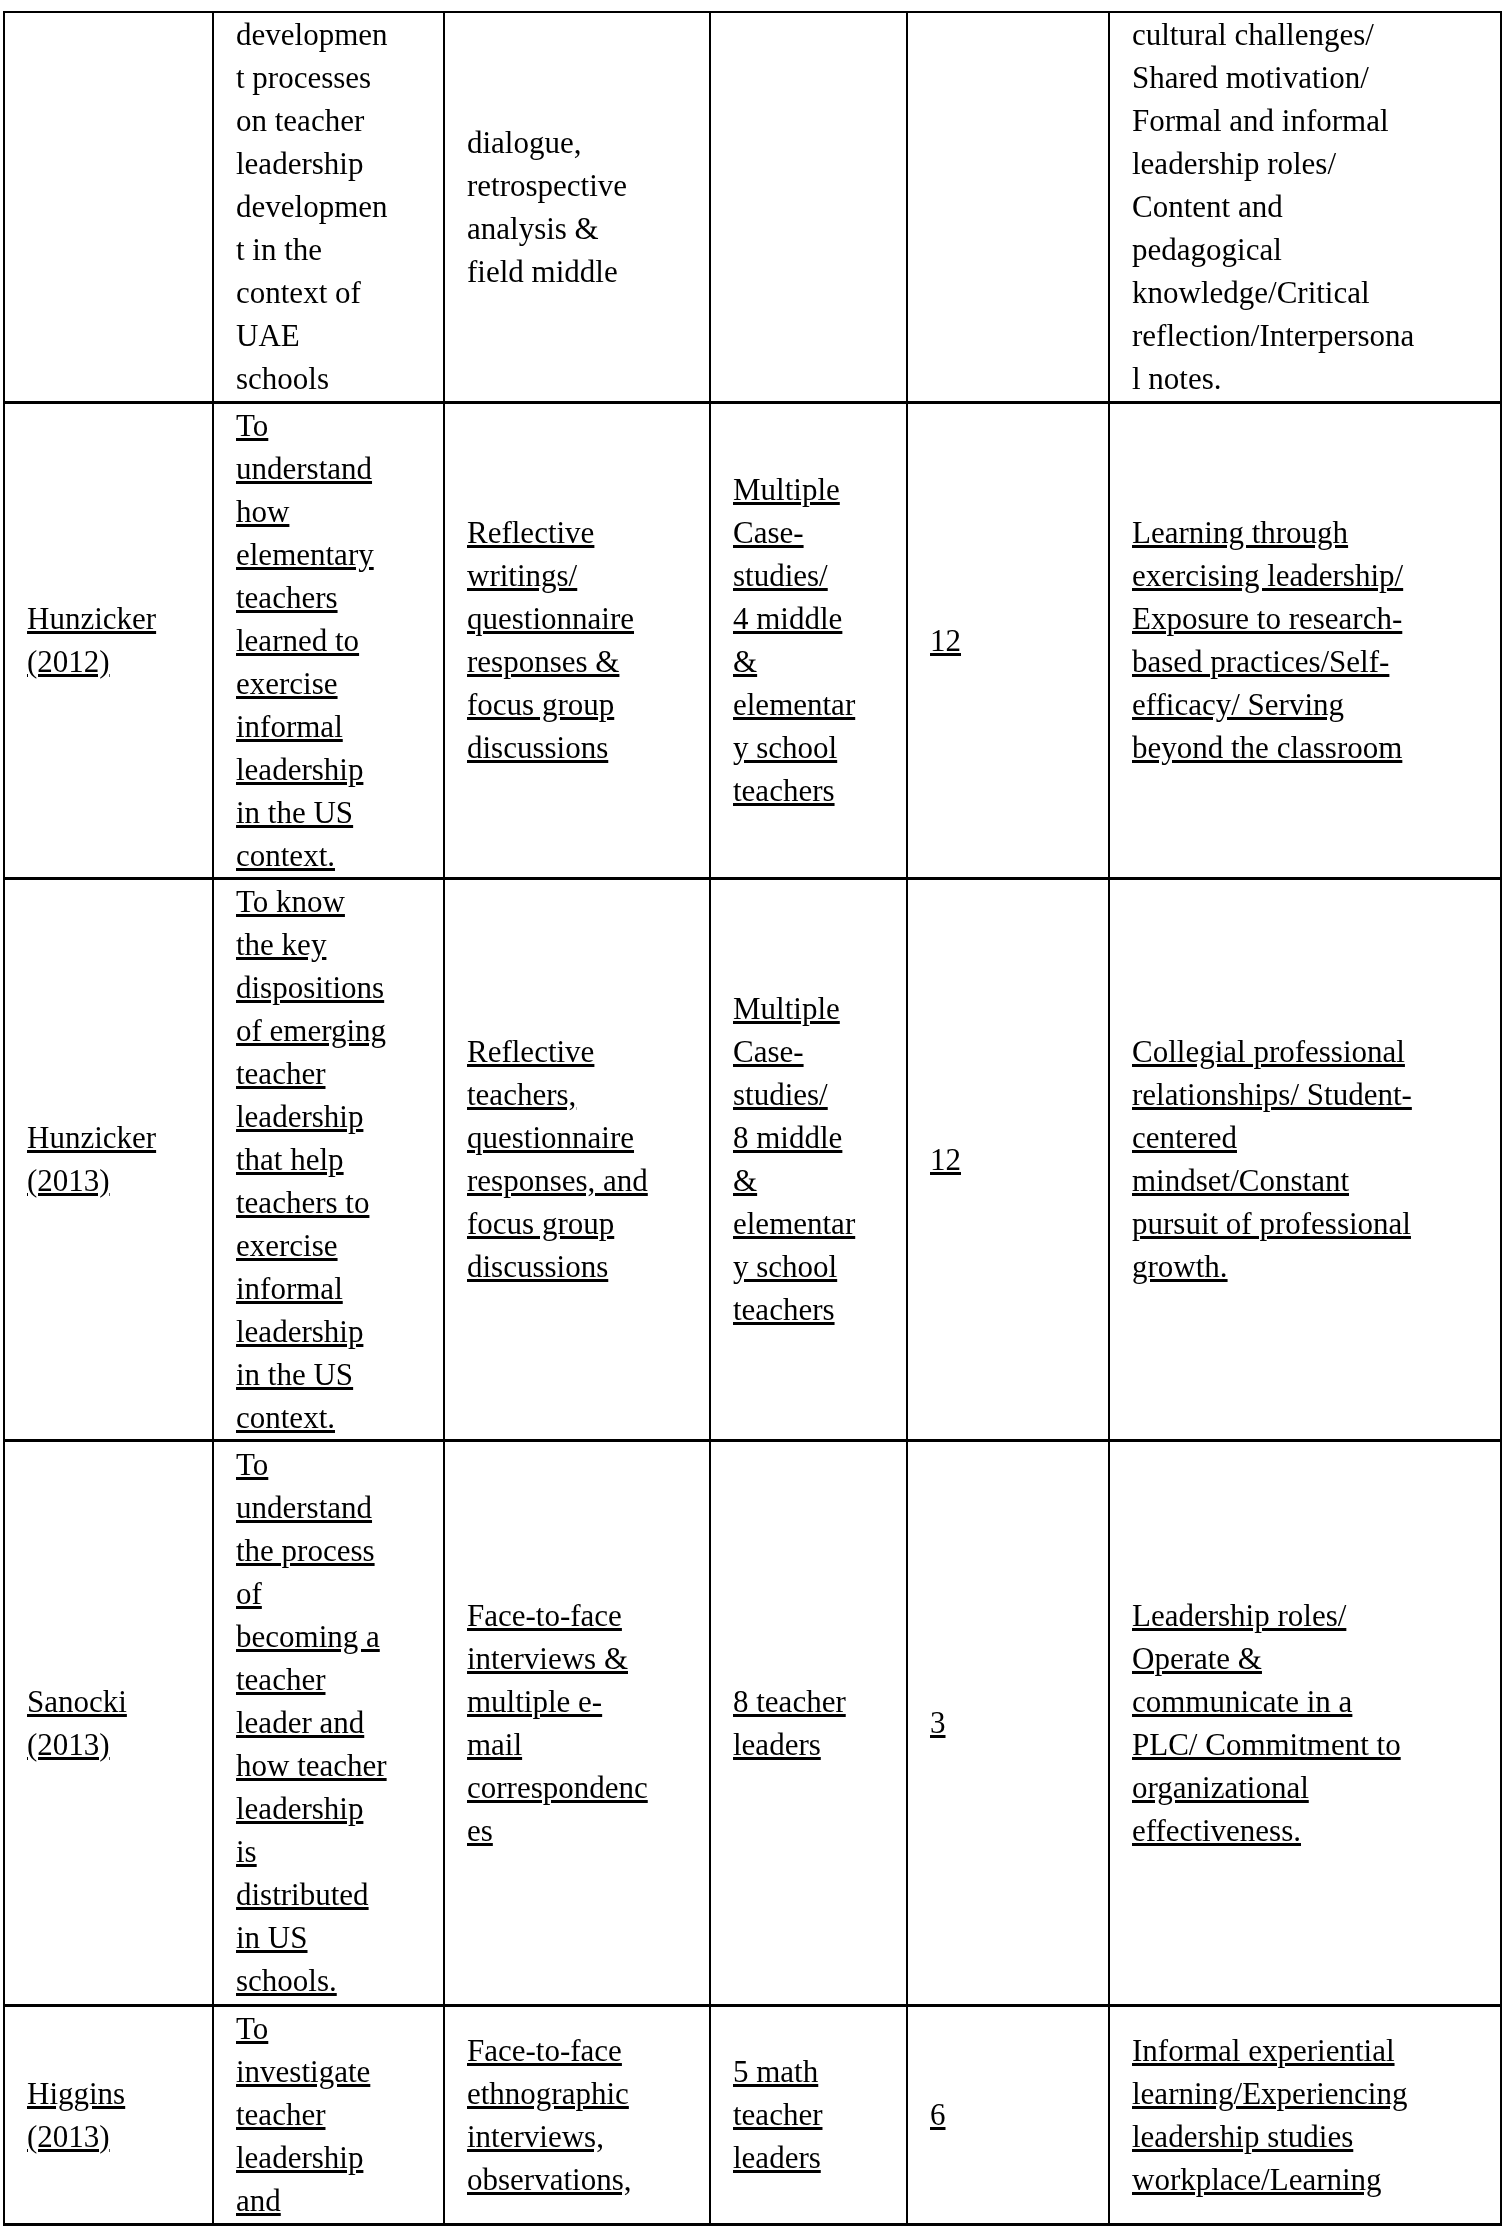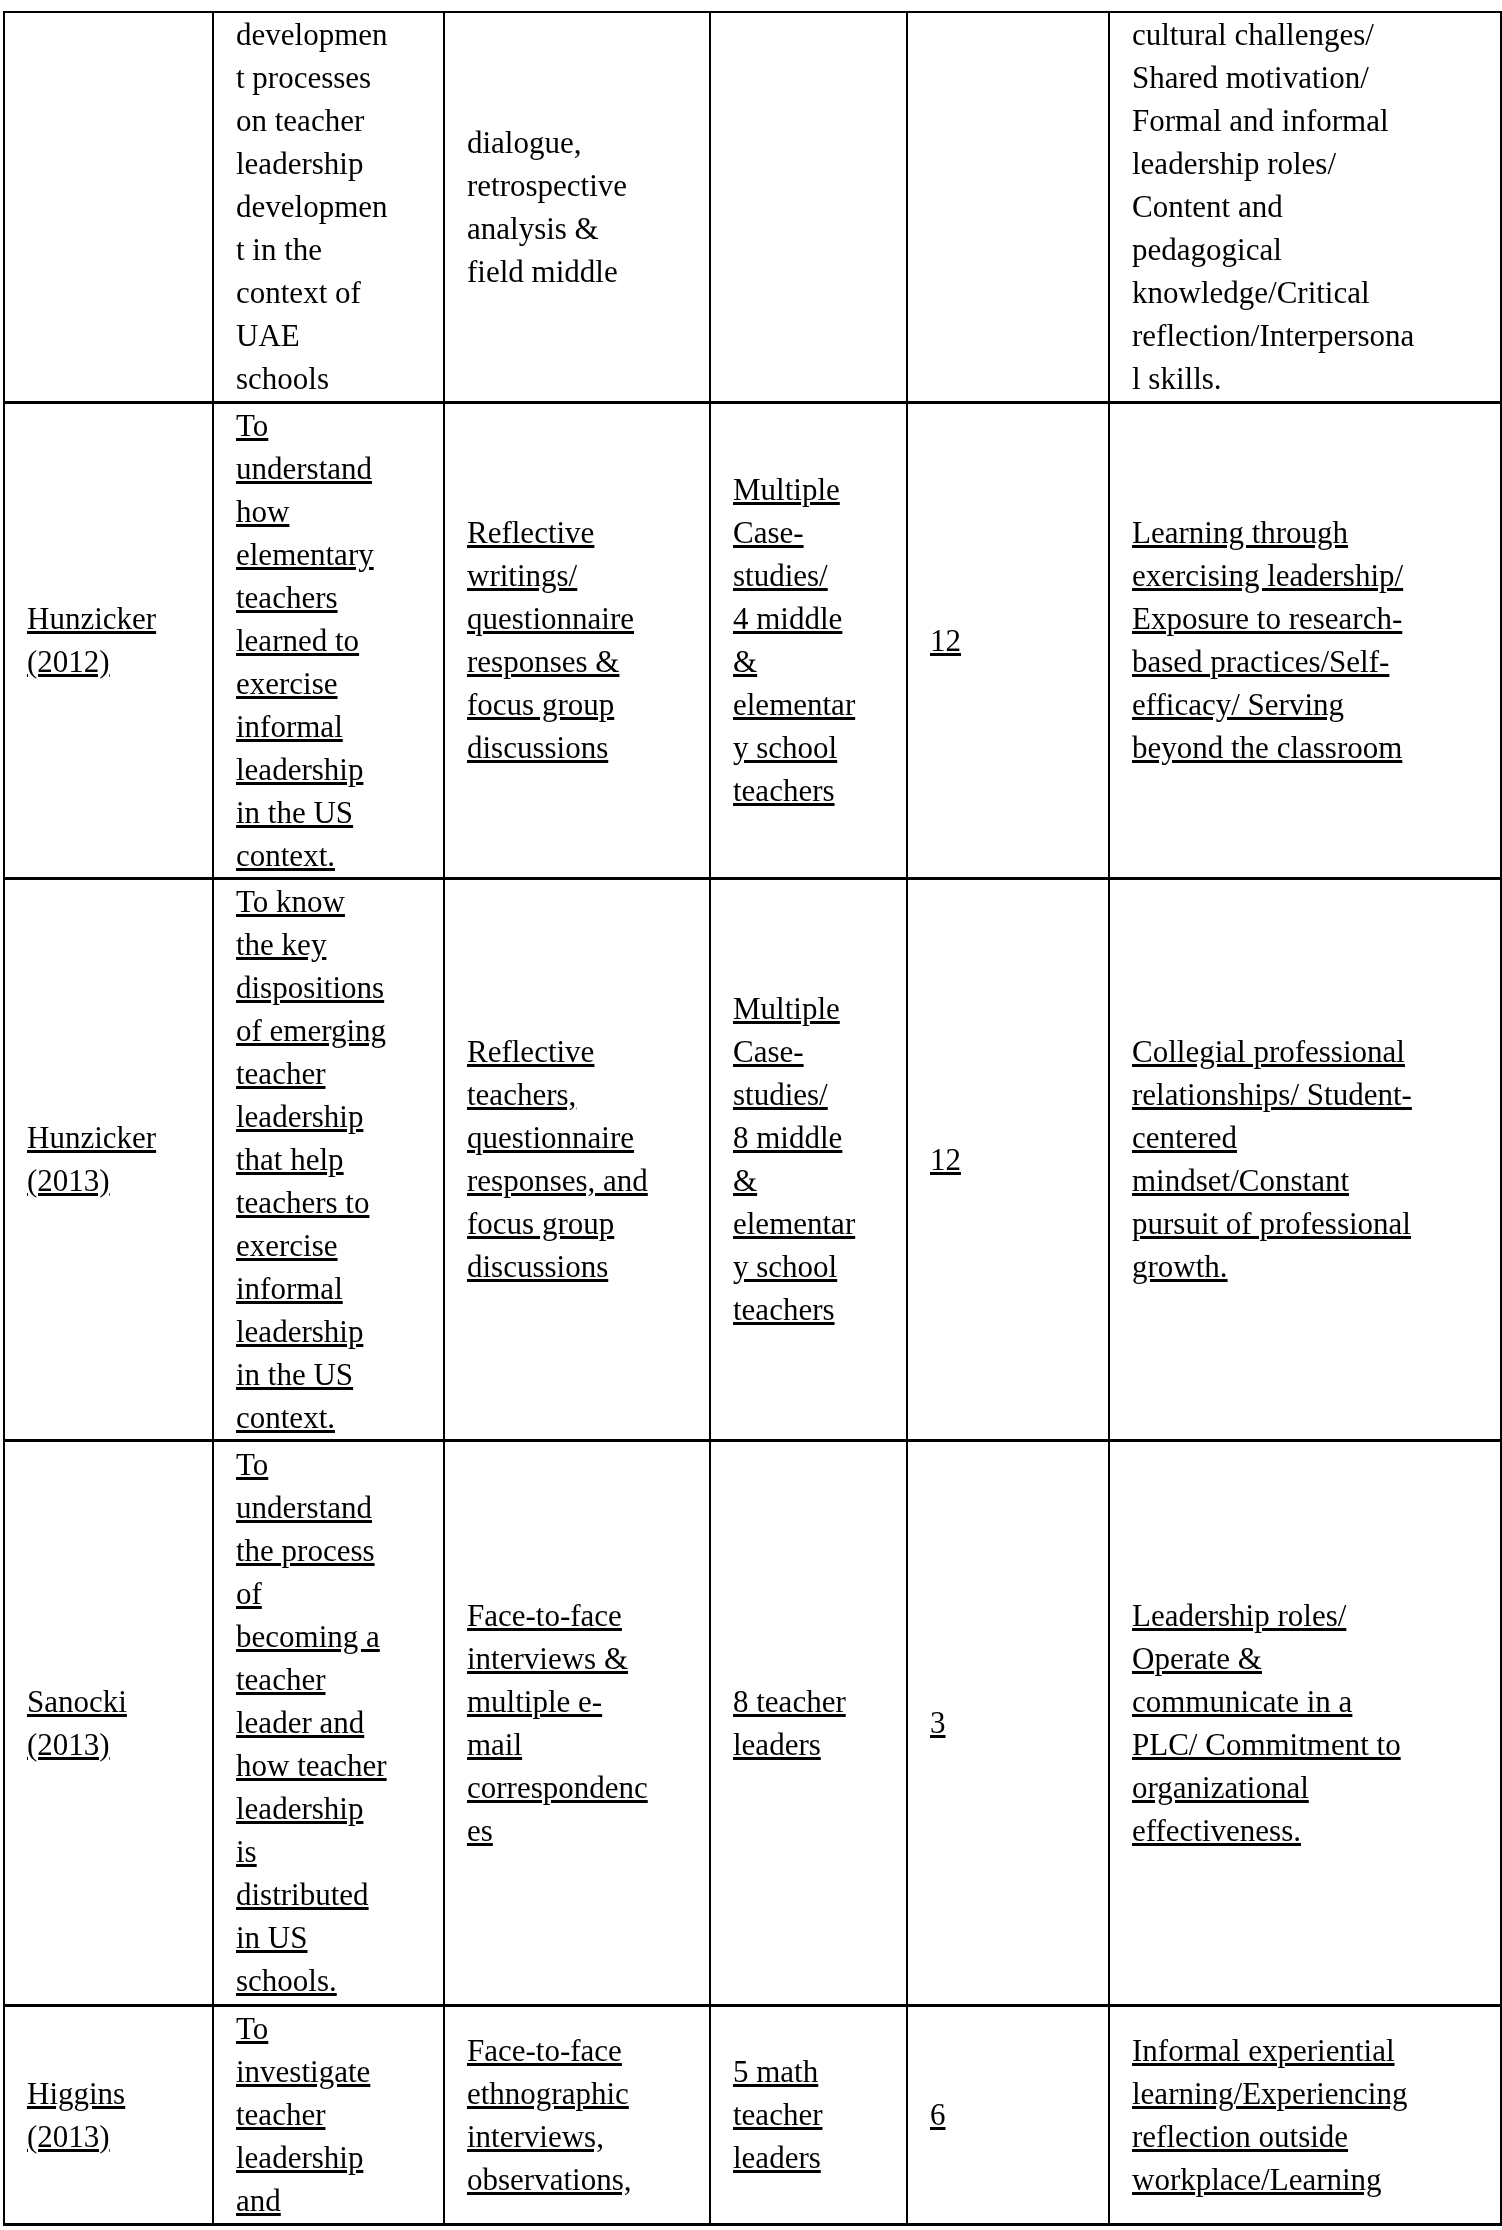--- a/index.html
+++ b/index.html
@@ -83,21 +83,21 @@
           </td>
           <td class="top-cell">
             <span class="line">cultural challenges/</span>
             <span class="line">Shared motivation/</span>
             <span class="line">Formal and informal</span>
             <span class="line">leadership roles/</span>
             <span class="line">Content and</span>
             <span class="line">pedagogical</span>
             <span class="line">knowledge/Critical</span>
             <span class="line">reflection/Interpersona</span>
-            <span class="line">l skills.</span>
+            <span class="line">l notes.</span>
           </td>
         </tr>
         <tr class="row-cont" style="height: 476px;">
           <td>
             <span class="line">Hunzicker</span>
             <span class="line">(2012)</span>
           </td>
           <td class="col-obj">
             <span class="line">To</span>
             <span class="line">understand</span>
@@ -257,19 +257,19 @@
             <span class="line">5 math</span>
             <span class="line">teacher</span>
             <span class="line">leaders</span>
           </td>
           <td>
             <span class="line">6</span>
           </td>
           <td>
             <span class="line">Informal experiential</span>
             <span class="line">learning/Experiencing</span>
-            <span class="line">reflection outside</span>
+            <span class="line">leadership studies</span>
             <span class="line">workplace/Learning</span>
           </td>
         </tr>
       </tbody>
   </table>
 </div>
 
 </body></html>

